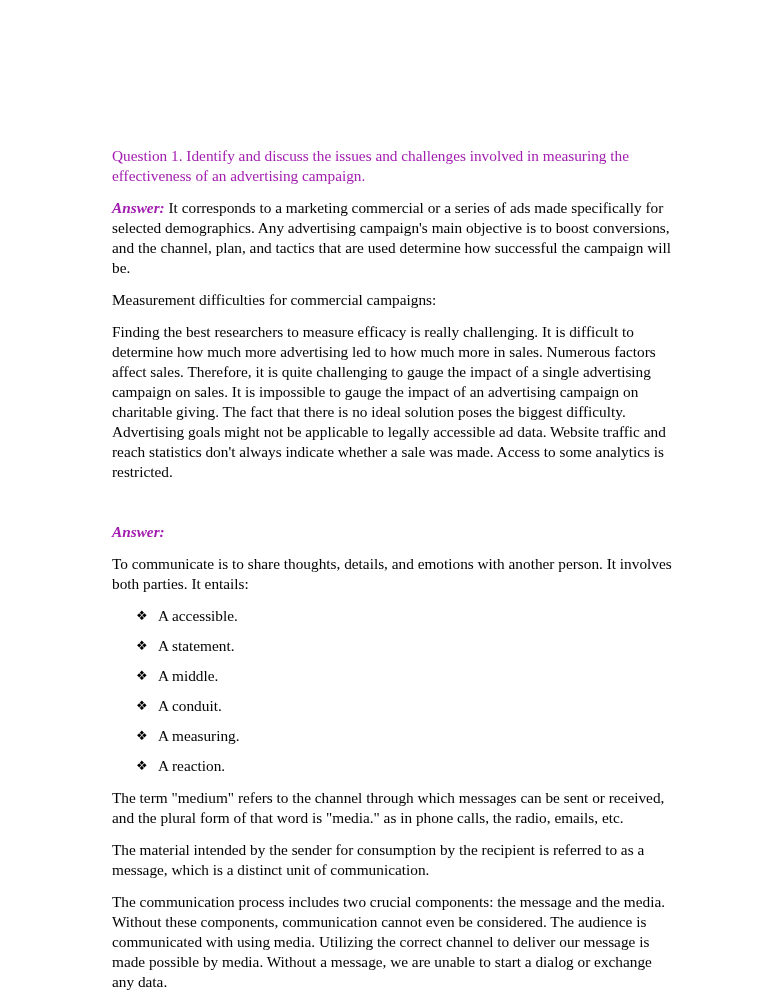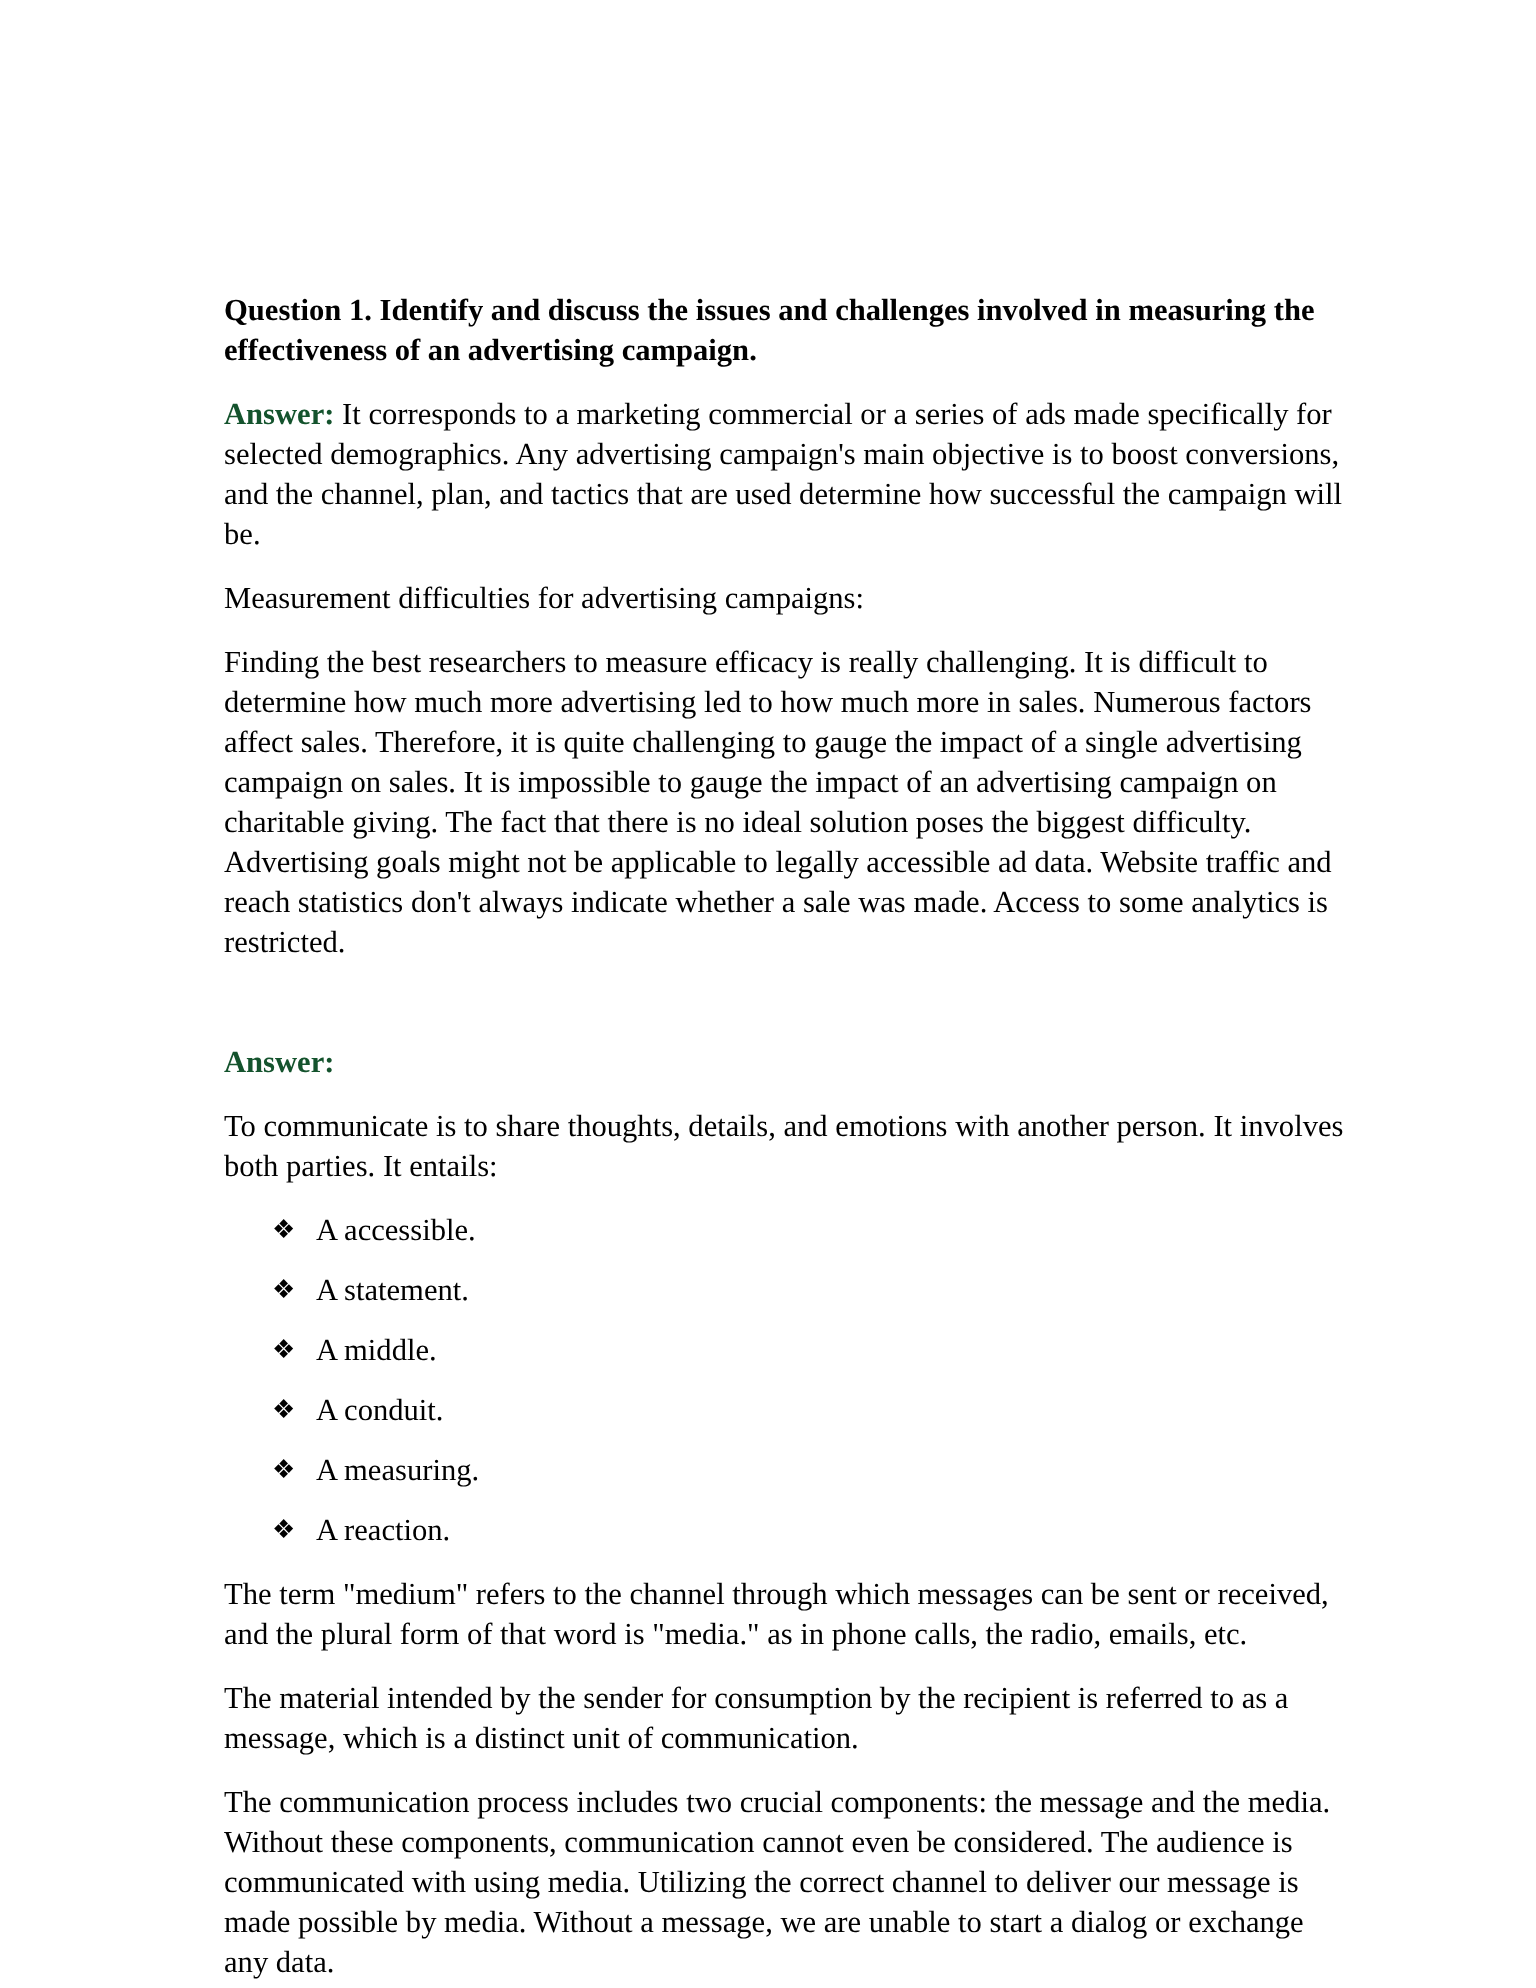--- a/index.html
+++ b/index.html
@@ -1,34 +1,34 @@
 <!DOCTYPE html>
 <html><head>
 <meta charset="utf-8">
 <style>
   html, body { margin: 0; padding: 0; background: #ffffff; }
   body { width: 768px; height: 994px; overflow: hidden; position: relative; }
   .page {
     position: absolute; left: 112px; top: 146px; width: 560px;
     font-family: "Liberation Serif", serif; font-size: 15.3px; line-height: 20px; color: #000;
   }
-  .q { color: #000000; font-weight: bold; }
+  .q { color: #a21caf; font-weight: normal; }
   p { margin: 0 0 12px 0; }
-  .ans-label { color: #14532d; font-weight: bold; }
+  .ans-label { color: #a21caf; font-weight: bold; font-style: italic; }
   ul.diamonds { list-style: none; margin: 0 0 12px 0; padding: 0 0 0 24px; }
   ul.diamonds li { margin: 0 0 10px 0; display: flex; align-items: center; }
   ul.diamonds li .bullet { width: 22px; font-size: 13px; font-family: "DejaVu Sans", sans-serif; }
 </style>
 </head>
 <body>
 
 <div class="page">
   <p class="q">Question 1. Identify and discuss the issues and challenges involved in measuring the effectiveness of an advertising campaign.</p>
   <p><span class="ans-label">Answer:</span><span> It corresponds to a marketing commercial or a series of ads made specifically for selected demographics. Any advertising campaign's main objective is to boost conversions, and the channel, plan, and tactics that are used determine how successful the campaign will be.</span></p>
-  <p>Measurement difficulties for advertising campaigns:</p>
+  <p>Measurement difficulties for commercial campaigns:</p>
   <p>Finding the best researchers to measure efficacy is really challenging. It is difficult to determine how much more advertising led to how much more in sales. Numerous factors affect sales. Therefore, it is quite challenging to gauge the impact of a single advertising campaign on sales. It is impossible to gauge the impact of an advertising campaign on charitable giving. The fact that there is no ideal solution poses the biggest difficulty. Advertising goals might not be applicable to legally accessible ad data. Website traffic and reach statistics don't always indicate whether a sale was made. Access to some analytics is restricted.</p>
   <div style="height:28px"></div>
   <p class="ans-label">Answer:</p>
   <p>To communicate is to share thoughts, details, and emotions with another person. It involves both parties. It entails:</p>
   <ul class="diamonds">
     <li>
         <span class="bullet">❖</span>
         <span>A  accessible.</span>
       </li>
     <li>

